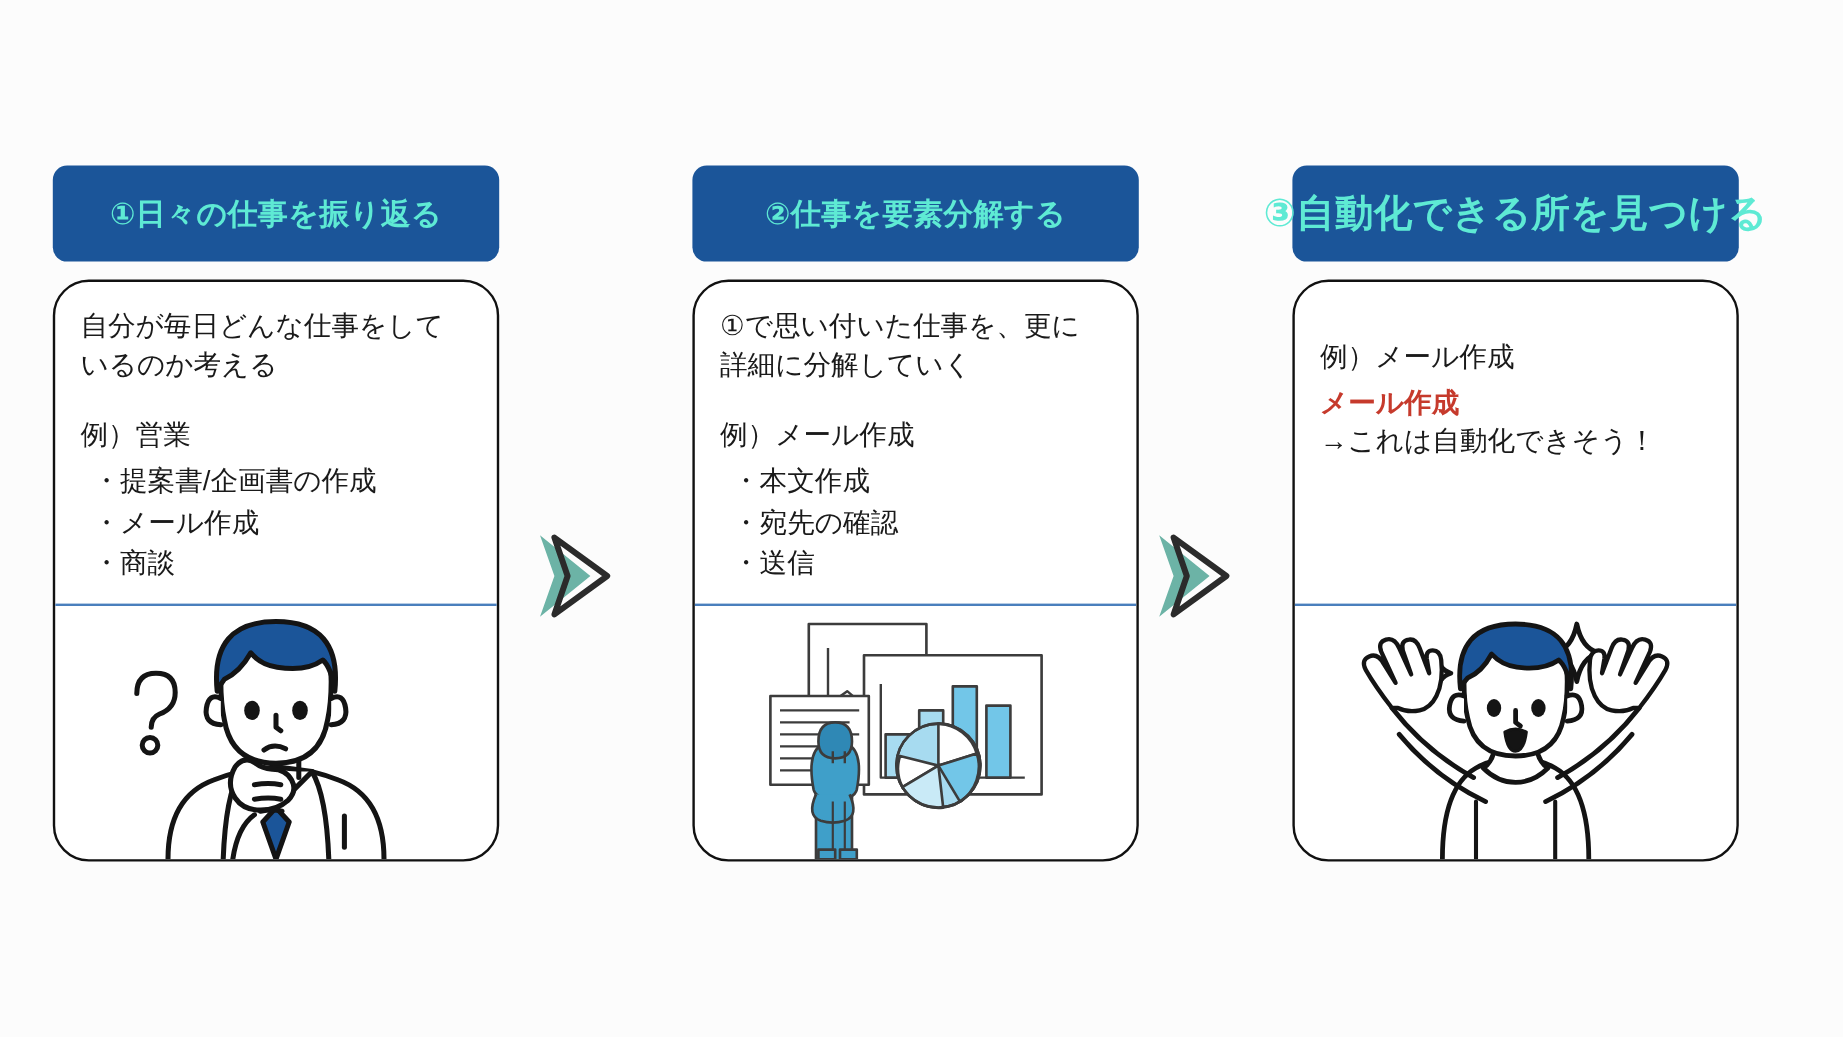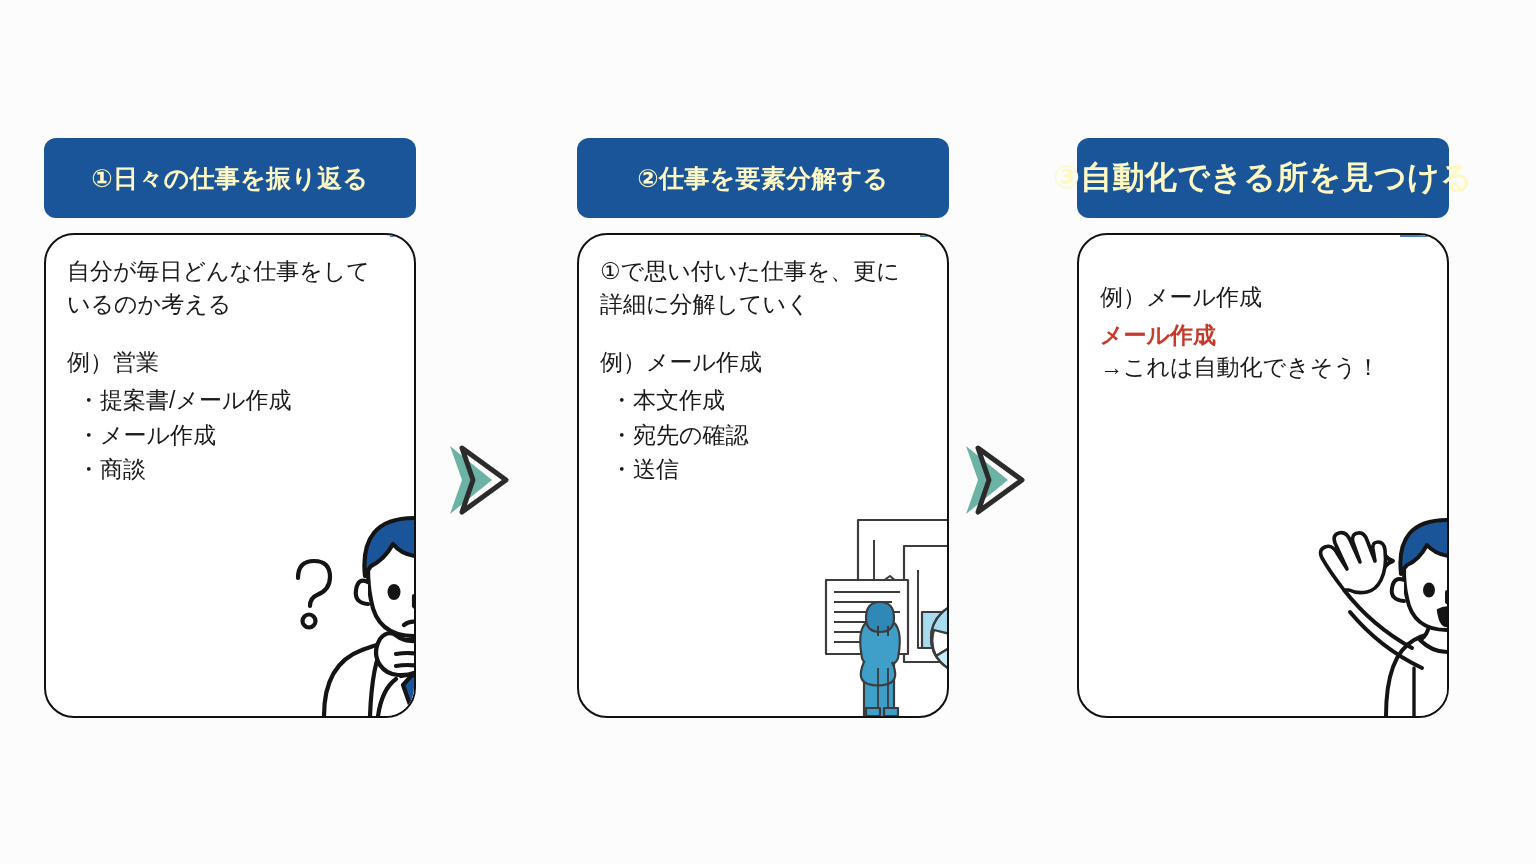--- a/index.html
+++ b/index.html
@@ -30,21 +30,21 @@
     width: 372px;
   }
   .col-1 { left: 44px; }
   .col-2 { left: 577px; }
   .col-3 { left: 1077px; }
 
   .pill {
     height: 80px;
     border-radius: 12px;
     background: #1b5599;
-    color: #fef9c3;
+    color: #5eead4;
     display: flex;
     align-items: center;
     justify-content: center;
     font-size: 25px;
     font-weight: bold;
     letter-spacing: 0.3px;
     white-space: nowrap;
     box-sizing: border-box;
     padding: 0 6px;
   }
@@ -53,21 +53,21 @@
   .card {
     margin-top: 15px;
     height: 485px;
     border: 2.2px solid #111111;
     border-radius: 30px;
     background: #ffffff;
     box-sizing: border-box;
     position: relative;
     overflow: hidden;
     display: flex;
-    flex-direction: row;
+    flex-direction: column;
     justify-content: space-between;
   }
 
   .card-body {
     flex: 0 0 auto;
     height: 268px;
     padding: 20px 20px 0 21px;
     box-sizing: border-box;
     color: #1a1a1a;
     font-size: 23px;
@@ -127,21 +127,21 @@
     <div class="pill">
       <span>①日々の仕事を振り返る</span>
     </div>
     <div class="card">
       <div class="card-body">
         <div class="lead">自分が毎日どんな仕事をして
 いるのか考える</div>
         <div class="gap"></div>
         <div class="ex">例）営業</div>
         <ul>
-          <li>提案書/メール作成</li>
+          <li>提案書/企画書の作成</li>
           <li>メール作成</li>
           <li>商談</li>
         </ul>
       </div>
       <div class="card-divider"></div>
       <div class="card-illus">
 
         <svg width="300" height="212" viewBox="0 0 300 212">
           <g fill="none" stroke="#141414" stroke-width="4.2" stroke-linecap="round" stroke-linejoin="round">
 

